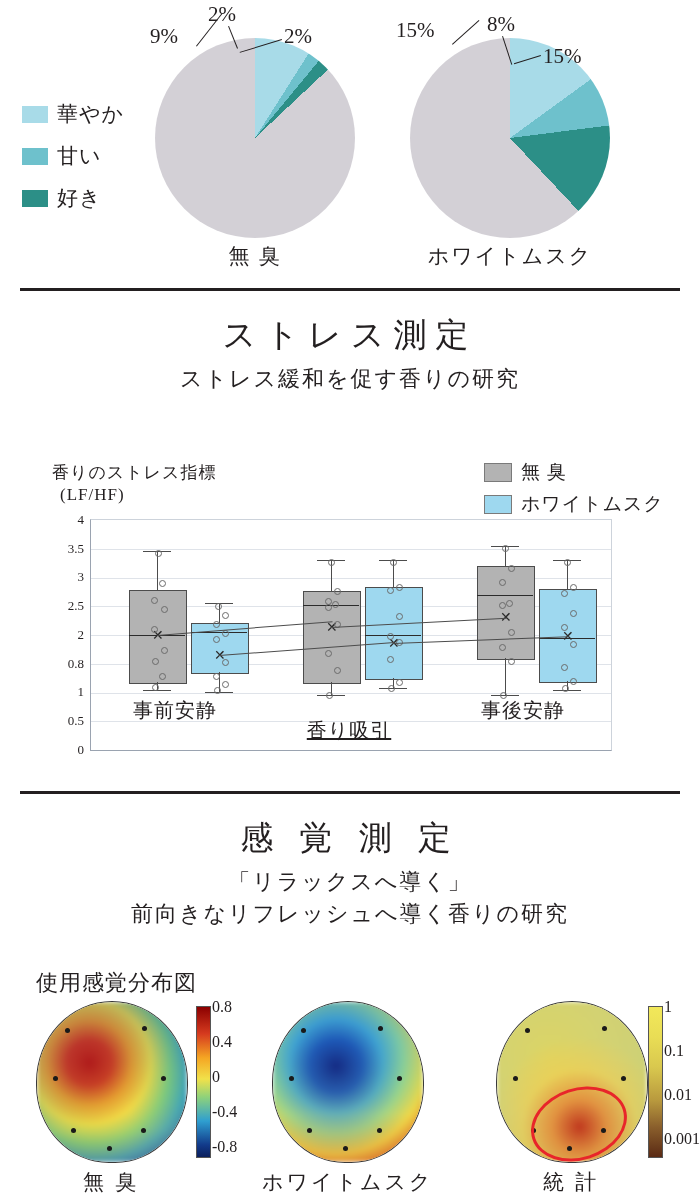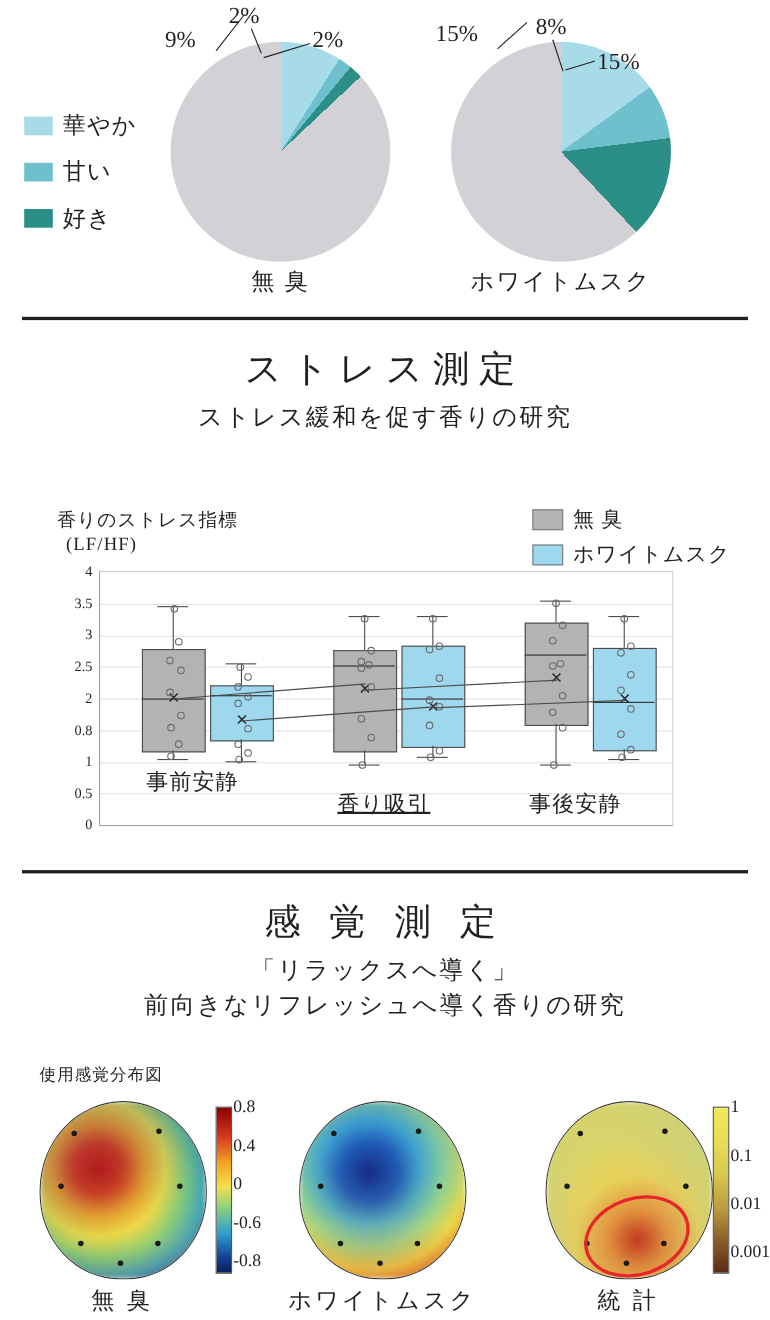--- a/index.html
+++ b/index.html
@@ -170,21 +170,21 @@
     background: #4c4c4c;
     transform-origin: 0 0;
   }
 
   
   #topo-section {
     height: 420px;
   }
   .topo-label {
     position: absolute;
-    font-size: 15px;
+    font-size: 22px;
     letter-spacing: 1px;
     font-family: Liberation Mono, monospace;
   }
   .head {
     position: absolute;
     width: 150px;
     height: 160px;
     border-radius: 50% 50% 48% 48%;
     overflow: hidden;
     border: 1px solid #3a3a3a;
@@ -424,21 +424,21 @@
   <div class="ytick" style="left:48px; top:256px; width:36px;">3</div>
   <div class="ytick" style="left:48px; top:285px; width:36px;">2.5</div>
   <div class="ytick" style="left:48px; top:314px; width:36px;">2</div>
   <div class="ytick" style="left:48px; top:343px; width:36px;">0.8</div>
   <div class="ytick" style="left:48px; top:371px; width:36px;">1</div>
   <div class="ytick" style="left:48px; top:400px; width:36px;">0.5</div>
   <div class="ytick" style="left:48px; top:429px; width:36px;">0</div>
 
   <div class="xtick" style="left:120px; top:384px; width:110px;">事前安静</div>
   <div class="xtick" style="left:294px; top:404px; width:110px;text-decoration:underline;">香り吸引</div>
-  <div class="xtick" style="left:468px; top:404px; width:110px;">事後安静</div>
+  <div class="xtick" style="left:468px; top:384px; width:110px;">事後安静</div>
 </div>
 
 <div class="divider"></div>
 
 <div class="section" id="topo-section">
 
   <div class="big-title">感 覚 測 定</div>
   <div class="sub1">「リラックスへ導く」</div>
   <div class="sub2">前向きなリフレッシュへ導く香りの研究</div>
 
@@ -457,21 +457,21 @@
     <div class="electrode" style="left:124px; top:74px;"></div>
     <div class="electrode" style="left:34px; top:126px;"></div>
     <div class="electrode" style="left:104px; top:126px;"></div>
     <div class="electrode" style="left:70px; top:144px;"></div>
   </div>
   <div class="cbar" style="left:196px; top:190px; height:150px;
       background: linear-gradient(180deg,#8b0000 0%,#d63b1f 18%,#f5a623 34%,#f1e14a 48%,#8fd27a 60%,#2f9fd0 76%,#123a8a 92%,#0b1f5c 100%);"></div>
   <div class="cbar-tick" style="left:212px; top:182px;">0.8</div>
   <div class="cbar-tick" style="left:212px; top:217px;">0.4</div>
   <div class="cbar-tick" style="left:212px; top:252px;">0</div>
-  <div class="cbar-tick" style="left:212px; top:287px;">-0.6</div>
+  <div class="cbar-tick" style="left:212px; top:287px;">-0.4</div>
   <div class="cbar-tick" style="left:212px; top:322px;">-0.8</div>
   <div class="topo-caption" style="left:36px; top:352px; width:150px;">無 臭</div>
 
   <div class="head" style="left:272px; top:185px;">
     <div style="position:absolute; inset:0;
       background:
         radial-gradient(circle at 42% 40%, rgba(15,35,130,0.95) 0%, rgba(25,80,180,0.9) 20%, rgba(60,160,210,0.8) 36%, rgba(140,210,150,0.75) 52%, rgba(240,215,70,0.75) 68%, rgba(220,90,30,0.8) 86%),
         linear-gradient(180deg, #2f6fc0 0%, #49a8cf 25%, #9fd37e 50%, #edd84e 70%, #c0392b 100%);
       filter: blur(2px);"></div>
     <div class="electrode" style="left:28px; top:26px;"></div>

